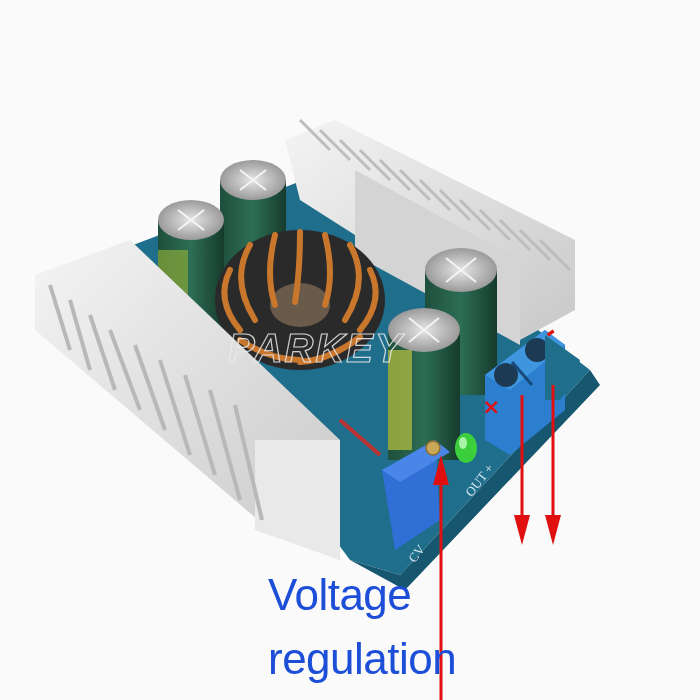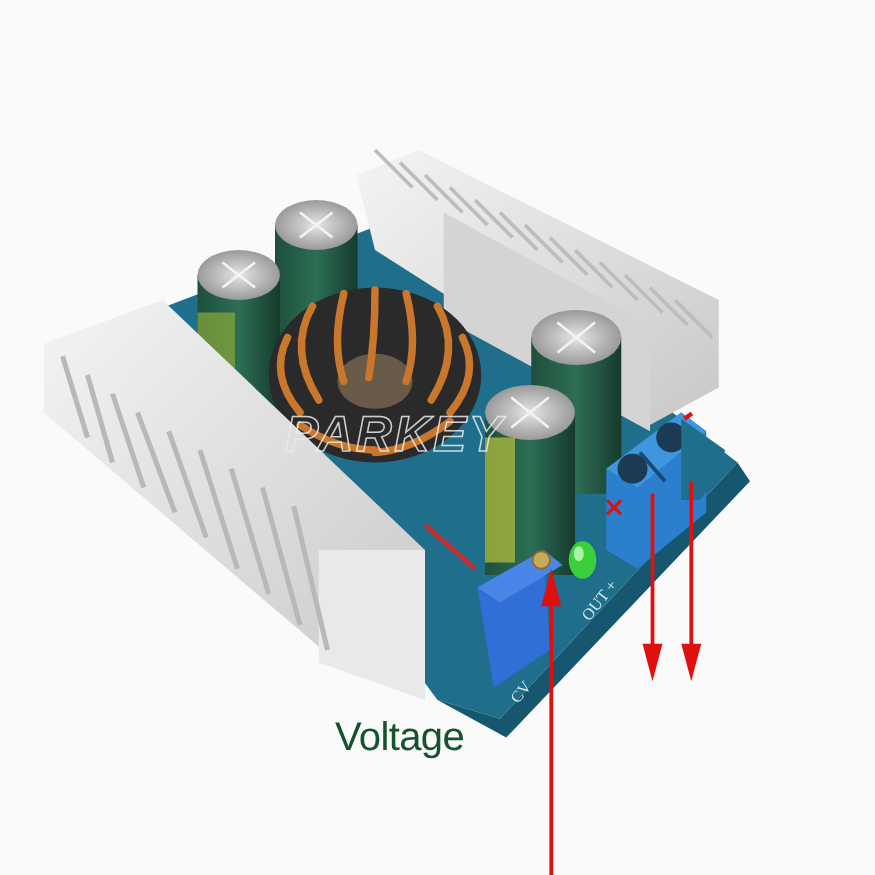--- a/index.html
+++ b/index.html
@@ -5,24 +5,24 @@
     html, body { margin: 0; padding: 0; }
     body {
       width: 700px; height: 700px; overflow: hidden;
       background: #fafafa;
       font-family: "Liberation Sans", sans-serif;
       position: relative;
     }
     .scene { position: absolute; left: 0; top: 0; width: 700px; height: 520px; }
     .label {
       position: absolute;
-      color: #14532d;
+      color: #1d4ed8;
       font-family: "Liberation Sans", sans-serif;
       font-weight: normal;
-      font-size: 32px;
+      font-size: 44px;
       letter-spacing: -0.5px;
       line-height: 1;
       white-space: nowrap;
     }
     .label-voltage { left: 268px; top: 573px; }
     .label-regulation { left: 268px; top: 637px; }
     .label-output { left: 490px; top: 565px; }
     .watermark {
       position: absolute; left: 228px; top: 326px;
       font-family: "Liberation Sans", sans-serif;
@@ -194,13 +194,14 @@
 
   <div class="watermark">PARKEY</div>
 
   <div class="pcb-text pcb-out">OUT +</div>
   <div class="pcb-text pcb-cv">CV</div>
 
   <div class="mark mark-plus">×</div>
   <div class="mark mark-minus">-</div>
 
   <div class="label label-voltage">Voltage</div>
+  <div class="label label-regulation">regulation</div>
 </div>
 
 </body></html>

